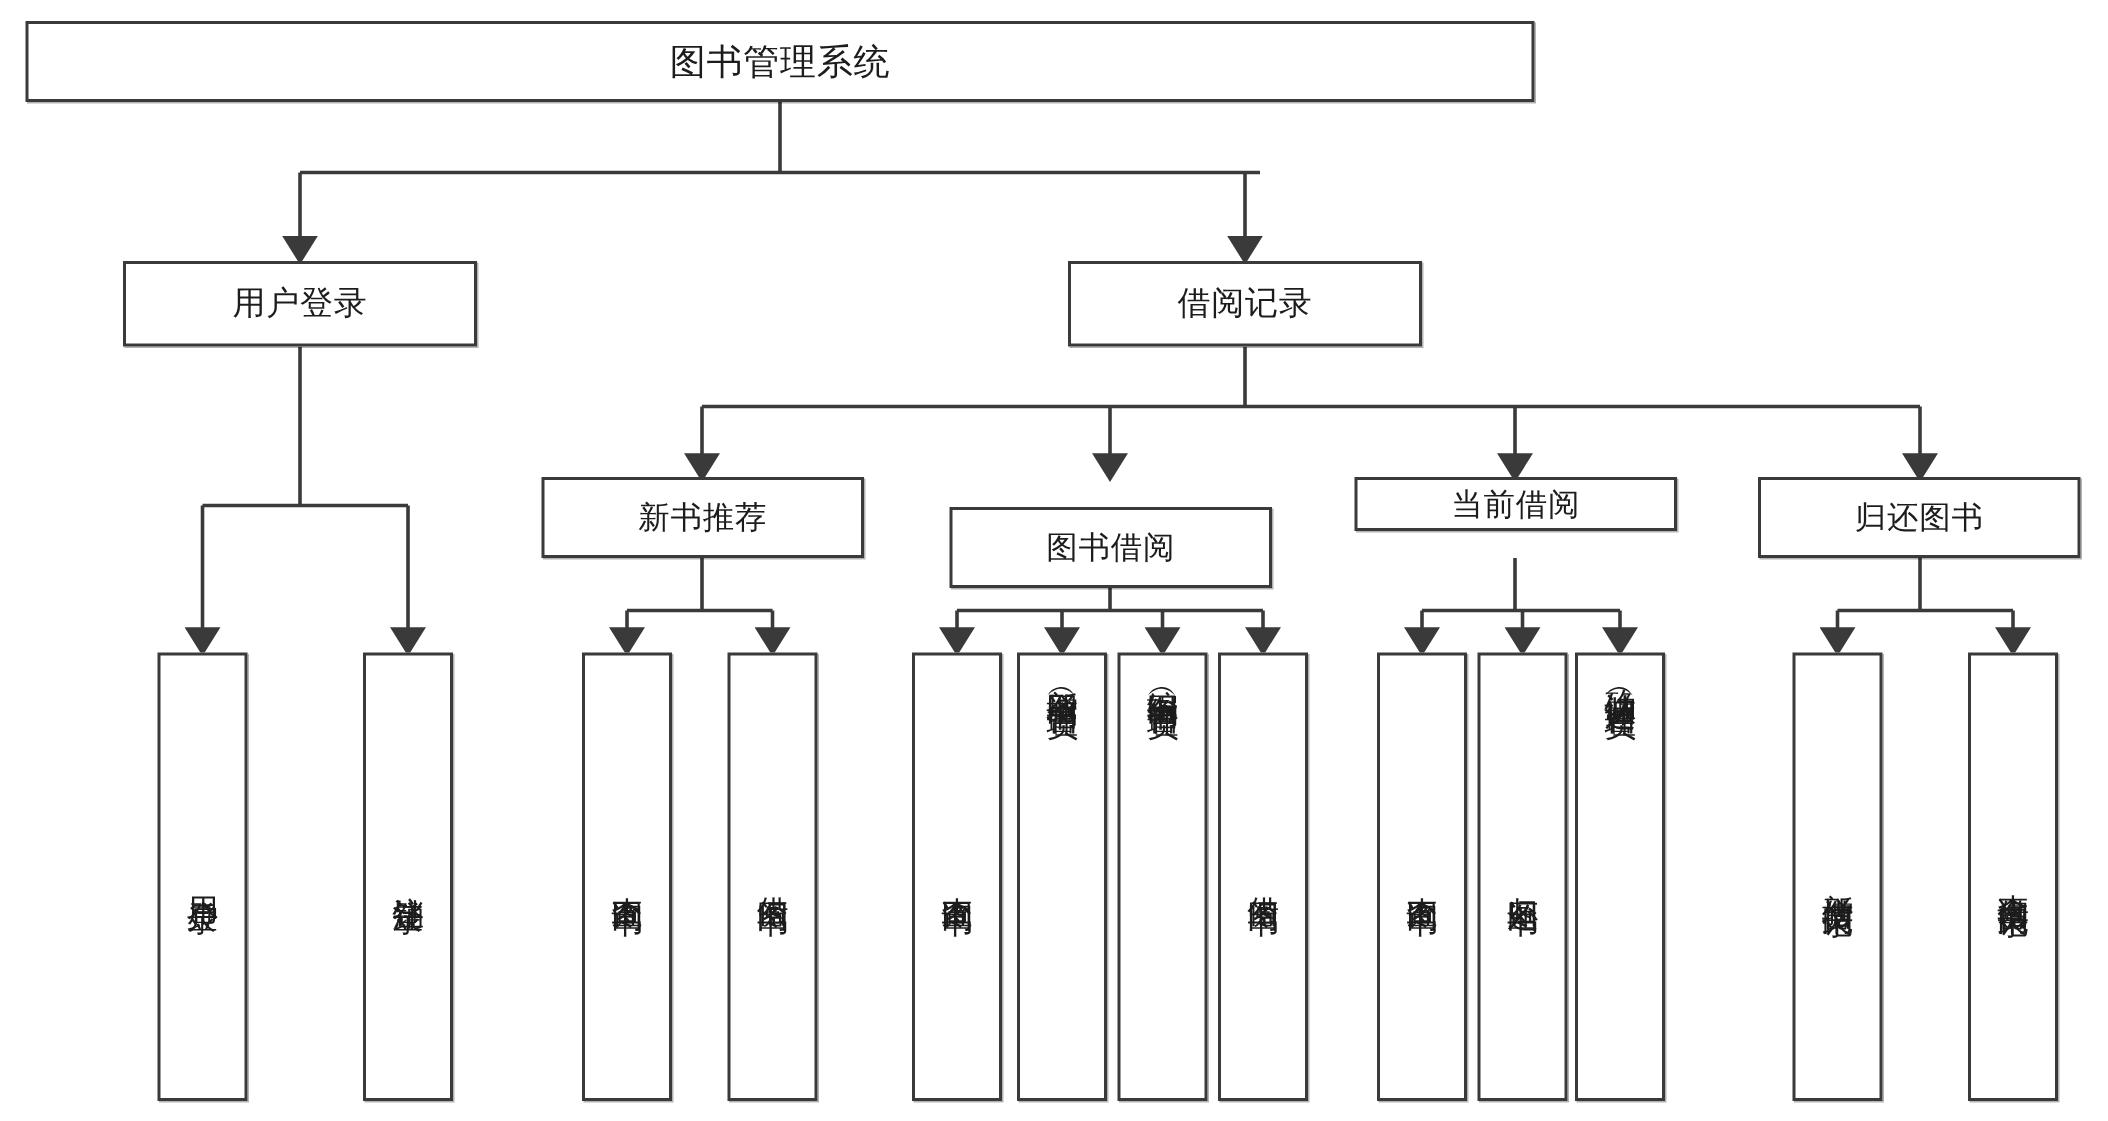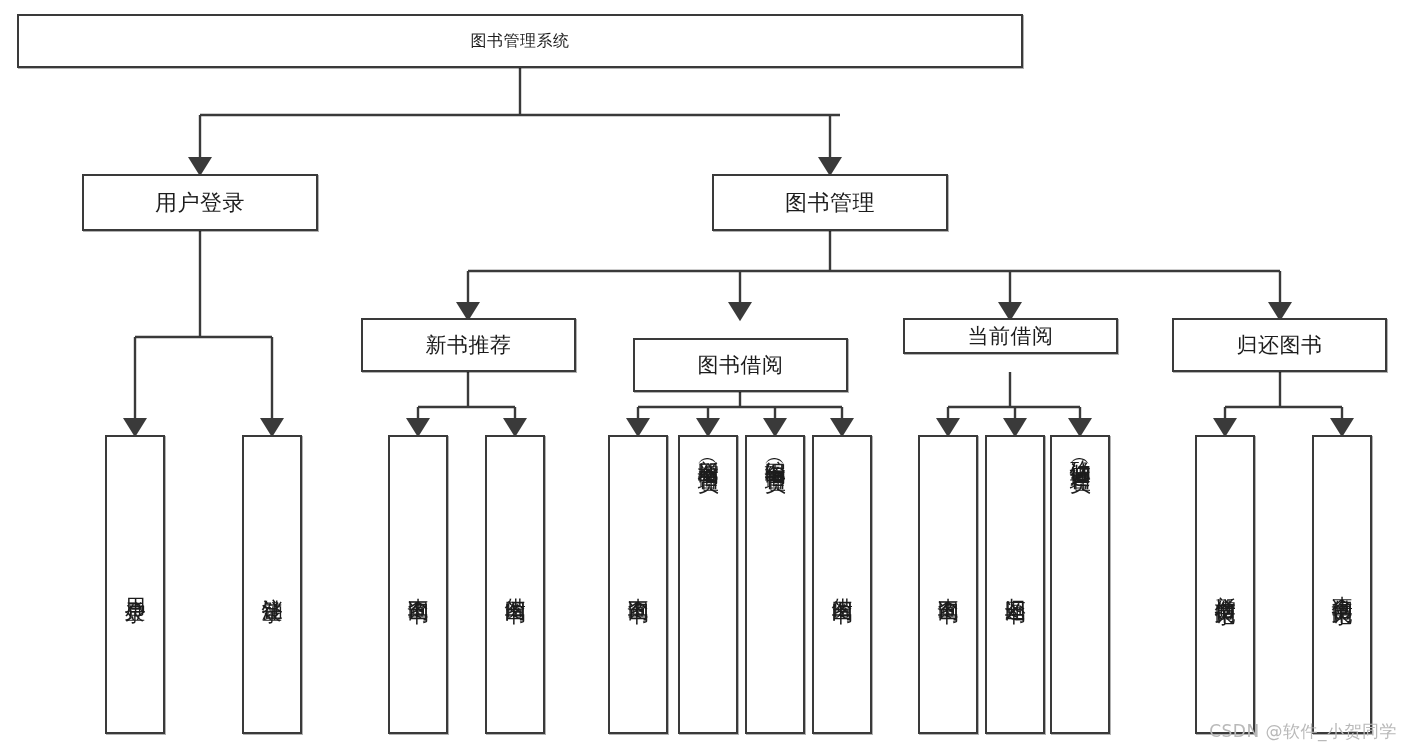--- a/index.html
+++ b/index.html
@@ -35,21 +35,21 @@
     justify-content: center;
     color: #1c1c1c;
     box-shadow: 1px 1px 0 rgba(0,0,0,0.30);
   }
   .node .lbl {
     display: block;
     text-align: center;
     line-height: 1.18;
     letter-spacing: 0.5px;
   }
-  .node.root .lbl { font-size: 16px; }
+  .node.root .lbl { font-size: 24px; }
   .node.lvl1 .lbl { font-size: 22px; }
   .node.lvl2 .lbl { font-size: 21px; }
   .node.leaf {
     align-items: flex-start;
     padding-top: 6px;
   }
   .node.leaf .lbl {
     writing-mode: vertical-rl;
     text-orientation: upright;
     font-size: 21px;
@@ -127,21 +127,21 @@
   </svg>
 
   <div id="nodes">
       <div class="node root" style="left: 17px; top: 14px; width: 1006px; height: 54px;">
         <span class="lbl">图书管理系统</span>
       </div>
       <div class="node lvl1" style="left: 82px; top: 174px; width: 236px; height: 57px;">
         <span class="lbl">用户登录</span>
       </div>
       <div class="node lvl1" style="left: 712px; top: 174px; width: 236px; height: 57px;">
-        <span class="lbl">图书管理</span>
+        <span class="lbl">借阅记录</span>
       </div>
       <div class="node lvl2" style="left: 361px; top: 318px; width: 215px; height: 54px;">
         <span class="lbl">新书推荐</span>
       </div>
       <div class="node lvl2" style="left: 633px; top: 318px; width: 215px; height: 54px; margin-top: 20px;">
         <span class="lbl">图书借阅</span>
       </div>
       <div class="node lvl2" style="left: 903px; top: 318px; width: 215px; height: 36px;">
         <span class="lbl">当前借阅</span>
       </div>
@@ -182,14 +182,13 @@
         <span class="lbl">确认归还（管理员）</span>
       </div>
       <div class="node leaf short" style="left: 1195px; top: 435px; width: 60px; height: 299px;">
         <span class="lbl">新增借阅记录</span>
       </div>
       <div class="node leaf short" style="left: 1312px; top: 435px; width: 60px; height: 299px;">
         <span class="lbl">查询借阅记录</span>
       </div>
     </div>
 
-  <div class="watermark">CSDN @软件_小贺同学</div>
 </div>
 
 </body></html>

